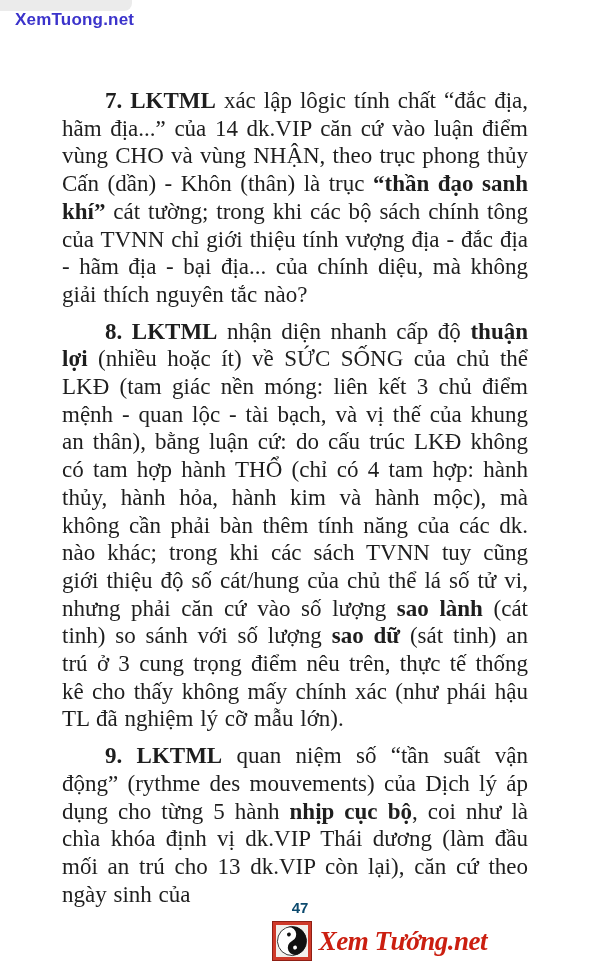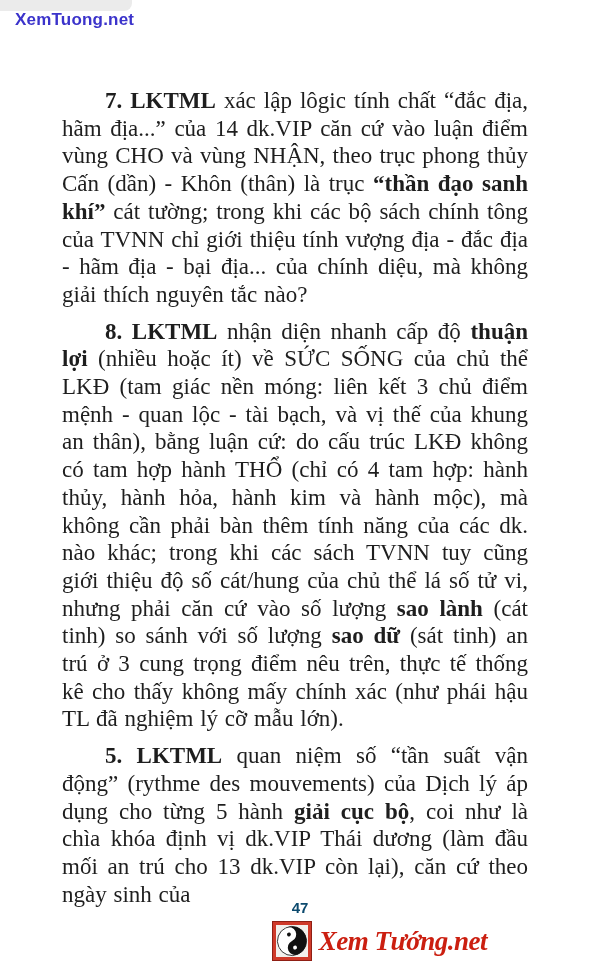--- a/index.html
+++ b/index.html
@@ -99,21 +99,21 @@
 
 <div class="page">
 
   <div class="corner-artifact"></div>
 
   <div class="watermark">XemTuong.net</div>
 
   <main class="text-block">
     <p class="para"><b>7. LKTML</b><span> xác lập lôgic tính chất “đắc địa, hãm địa...” của 14 dk.VIP căn cứ vào luận điểm vùng CHO và vùng NHẬN, theo trục phong thủy Cấn (dần) - Khôn (thân) là trục </span><b>“thần đạo sanh khí”</b><span> cát tường; trong khi các bộ sách chính tông của TVNN chỉ giới thiệu tính vượng địa - đắc địa - hãm địa - bại địa... của chính diệu, mà không giải thích nguyên tắc nào?</span></p>
     <p class="para"><b>8. LKTML</b><span> nhận diện nhanh cấp độ </span><b>thuận lợi</b><span> (nhiều hoặc ít) về SỨC SỐNG của chủ thể LKĐ (tam giác nền móng: liên kết 3 chủ điểm mệnh - quan lộc - tài bạch, và vị thế của khung an thân), bằng luận cứ: do cấu trúc LKĐ không có tam hợp hành THỔ (chỉ có 4 tam hợp: hành thủy, hành hỏa, hành kim và hành mộc), mà không cần phải bàn thêm tính năng của các dk. nào khác; trong khi các sách TVNN tuy cũng giới thiệu độ số cát/hung của chủ thể lá số tử vi, nhưng phải căn cứ vào số lượng </span><b>sao lành</b><span> (cát tinh) so sánh với số lượng </span><b>sao dữ</b><span> (sát tinh) an trú ở 3 cung trọng điểm nêu trên, thực tế thống kê cho thấy không mấy chính xác (như phái hậu TL đã nghiệm lý cỡ mẫu lớn).</span></p>
-    <p class="para"><b>5. LKTML</b><span> quan niệm số “tần suất vận động” (rythme des mouvements) của Dịch lý áp dụng cho từng 5 hành </span><b>giải cục bộ</b><span>, coi như là chìa khóa định vị dk.VIP Thái dương (làm đầu mối an trú cho 13 dk.VIP còn lại), căn cứ theo ngày sinh của</span></p>
+    <p class="para"><b>9. LKTML</b><span> quan niệm số “tần suất vận động” (rythme des mouvements) của Dịch lý áp dụng cho từng 5 hành </span><b>nhịp cục bộ</b><span>, coi như là chìa khóa định vị dk.VIP Thái dương (làm đầu mối an trú cho 13 dk.VIP còn lại), căn cứ theo ngày sinh của</span></p>
   </main>
 
   <div class="page-number">47</div>
 
   <div class="logo">
     <span class="yy-box">
       <span class="yy-inner">
         <svg width="30" height="30" viewBox="0 0 200 200" aria-hidden="true">
           <circle cx="100" cy="100" r="97" fill="#ffffff" stroke="#111111" stroke-width="5"></circle>
           <path d="M100 3 a97 97 0 0 1 0 194 a48.5 48.5 0 0 1 0 -97 a48.5 48.5 0 0 0 0 -97 z" fill="#111111"></path>

